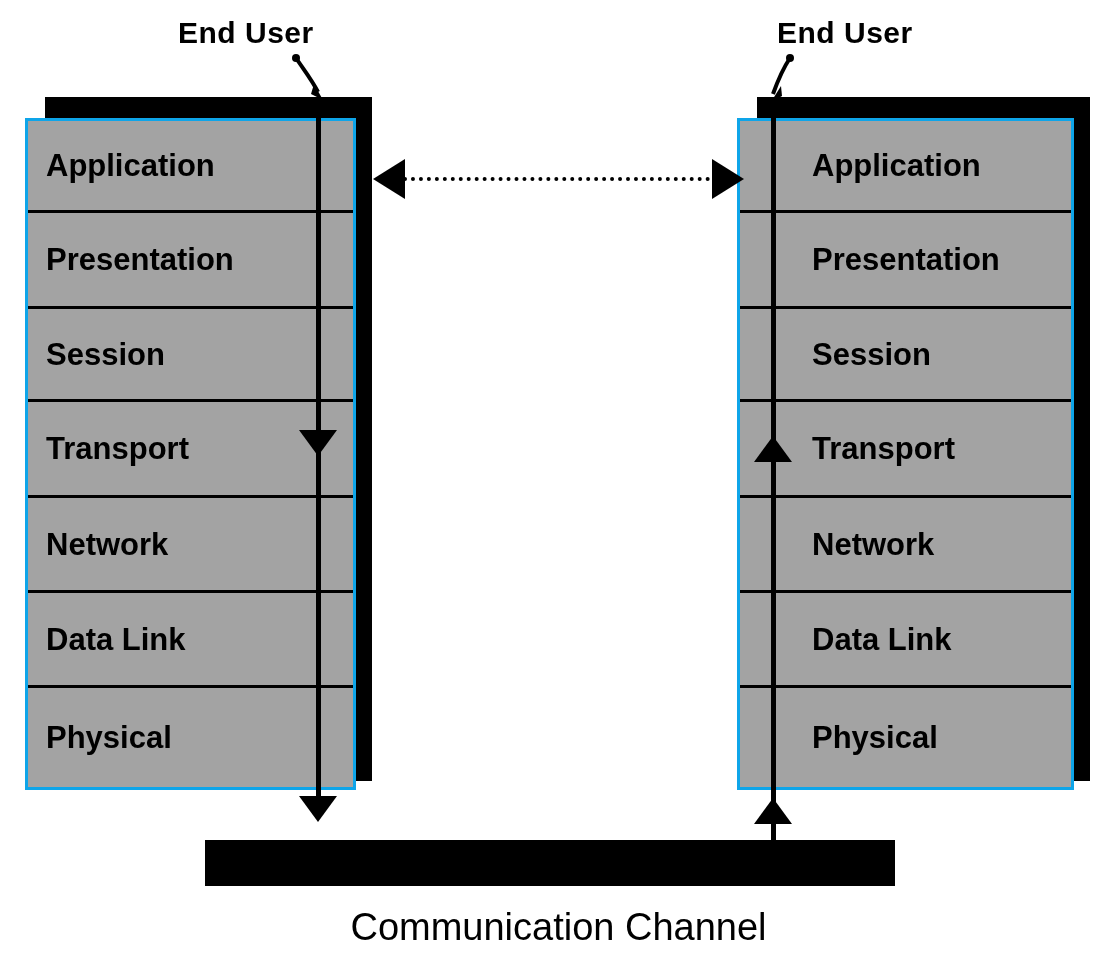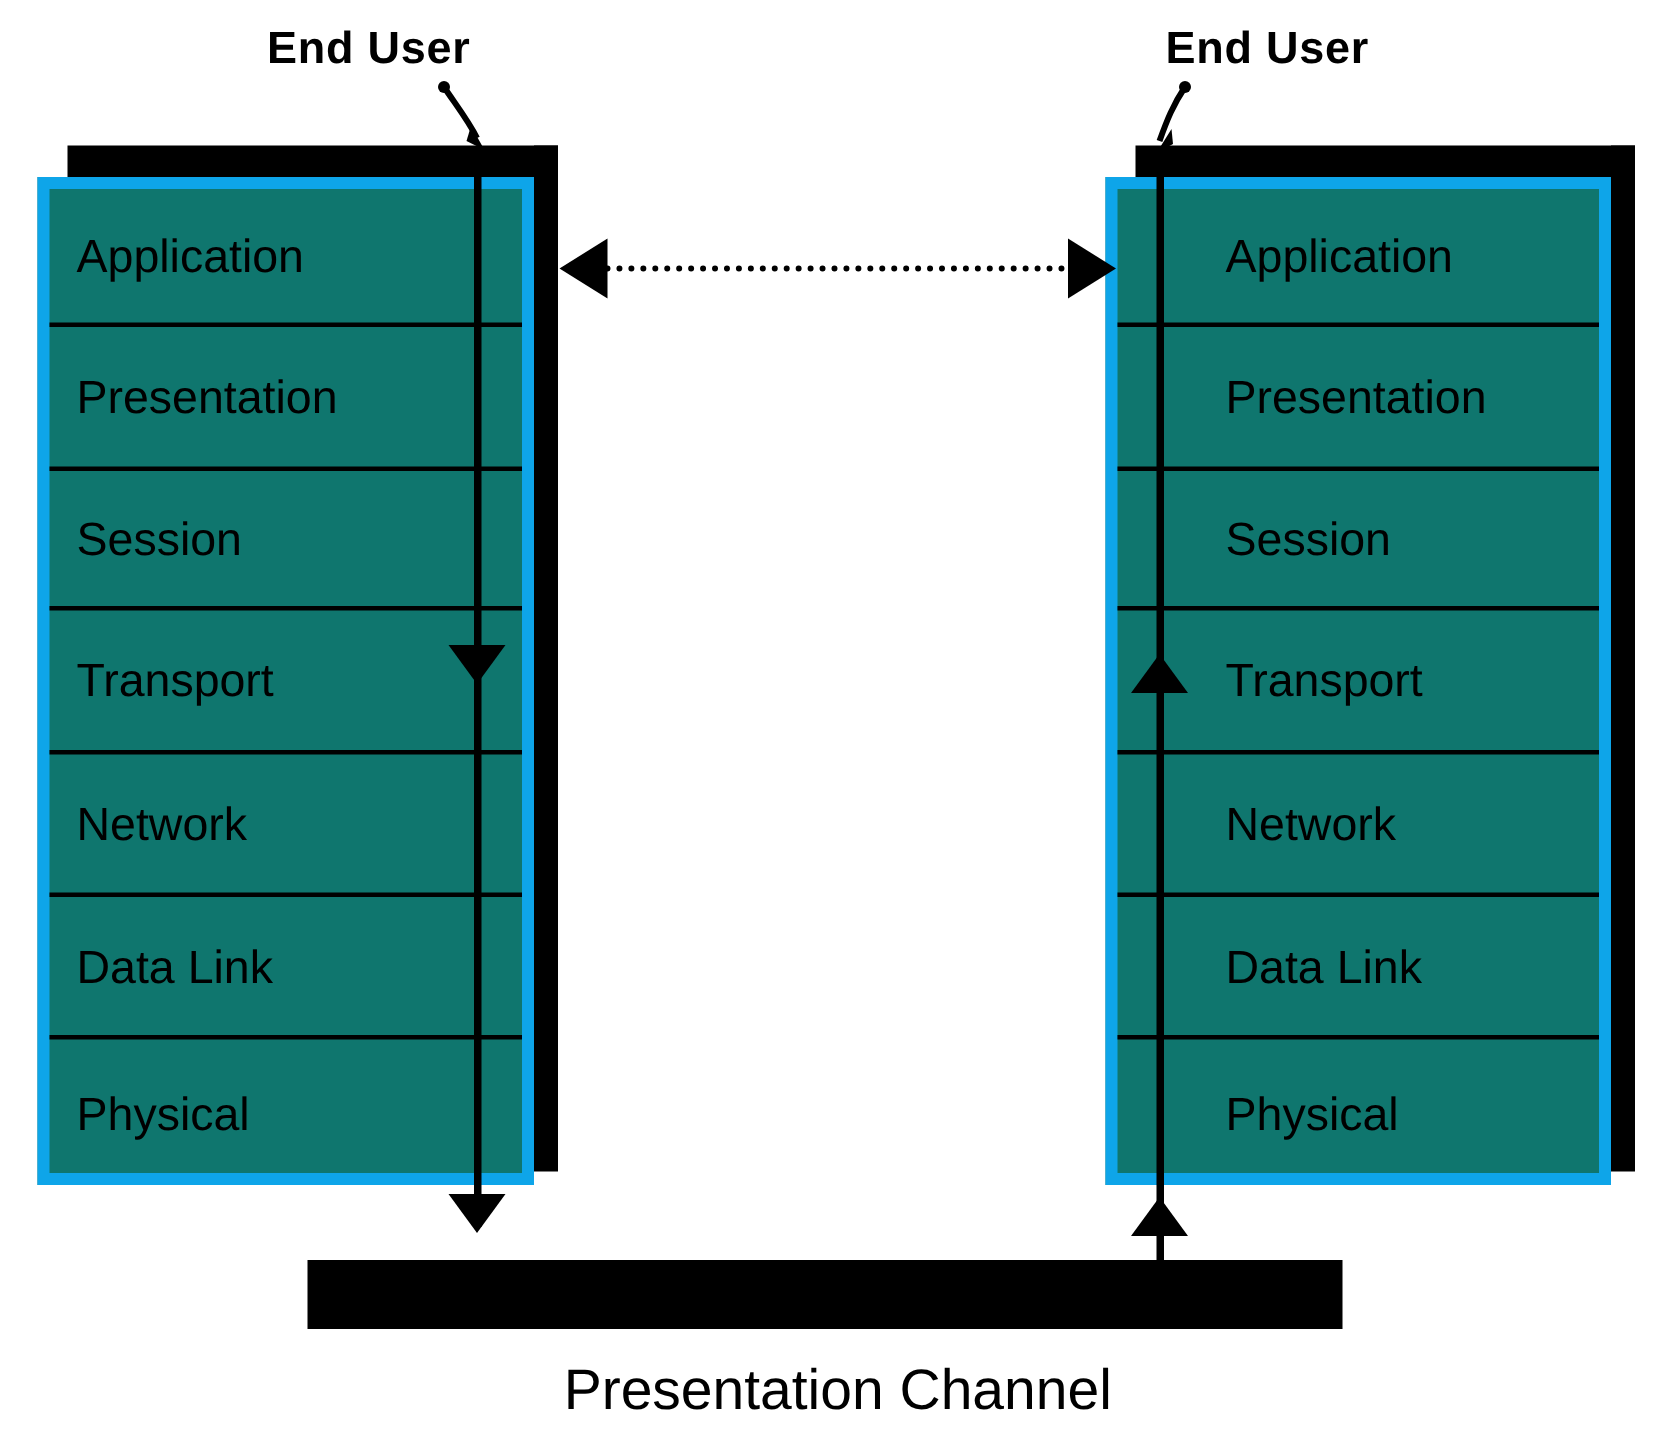--- a/index.html
+++ b/index.html
@@ -27,23 +27,24 @@
     font-size: 30px;
     letter-spacing: 0.5px;
     white-space: nowrap;
     line-height: 1;
   }
 
   
   .stack {
     position: absolute;
     box-sizing: border-box;
-    background: #0f766e;
-    border: 8px solid #0ea5e9;
+    background: #a3a3a3;
+    border: 3px solid #0ea5e9;
     z-index: 3;
+    font-weight: bold;
   }
   .stack-shadow {
     position: absolute;
     background: #000000;
     z-index: 1;
   }
   .layer {
     position: relative;
     box-sizing: border-box;
     border-bottom: 3px solid #000000;
@@ -219,15 +220,15 @@
       <span class="layer-label">Physical</span>
     </div>
   </div>
 
   <div class="flow-line" style="left:771px; top:118px; height:722px;"></div>
   <div class="arrow-up" style="left:754px; top:436px;"></div>
   <div class="arrow-up" style="left:754px; top:798px;"></div>
 
   <div class="channel-bar" style="left:205px; top:840px; width:690px; height:46px;"></div>
 
-  <div class="channel-caption" style="left:0px; top:908px; width:1117px;">Presentation Channel</div>
+  <div class="channel-caption" style="left:0px; top:908px; width:1117px;">Communication Channel</div>
 
 </div>
 
 </body></html>

